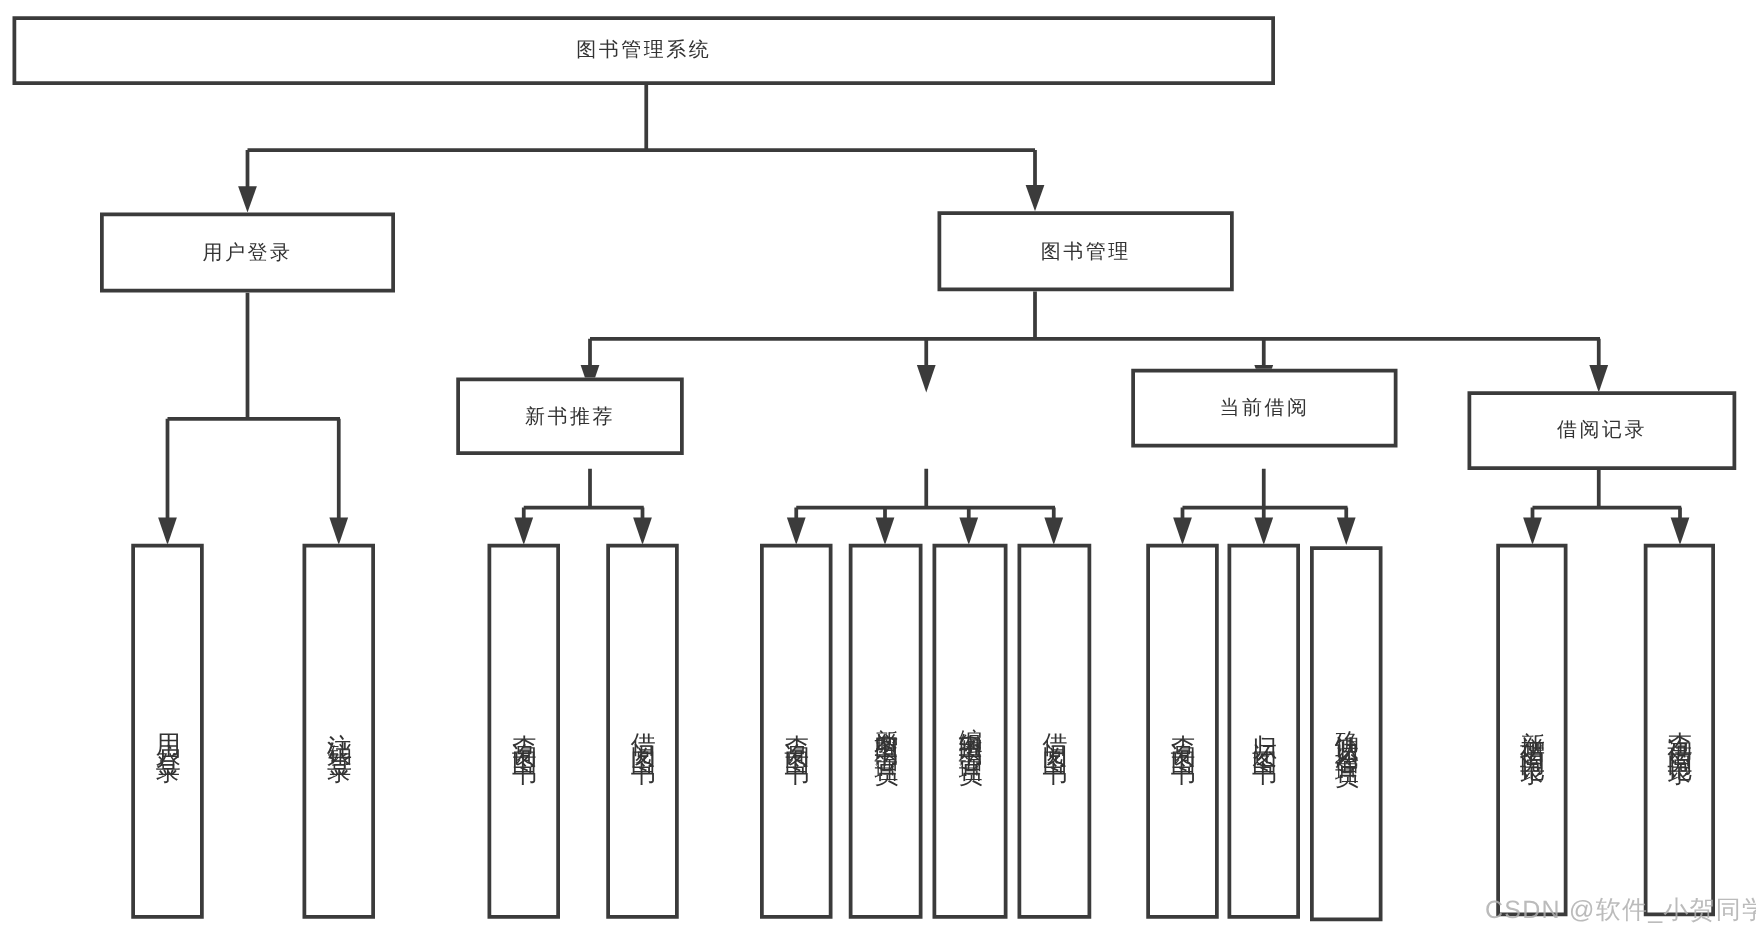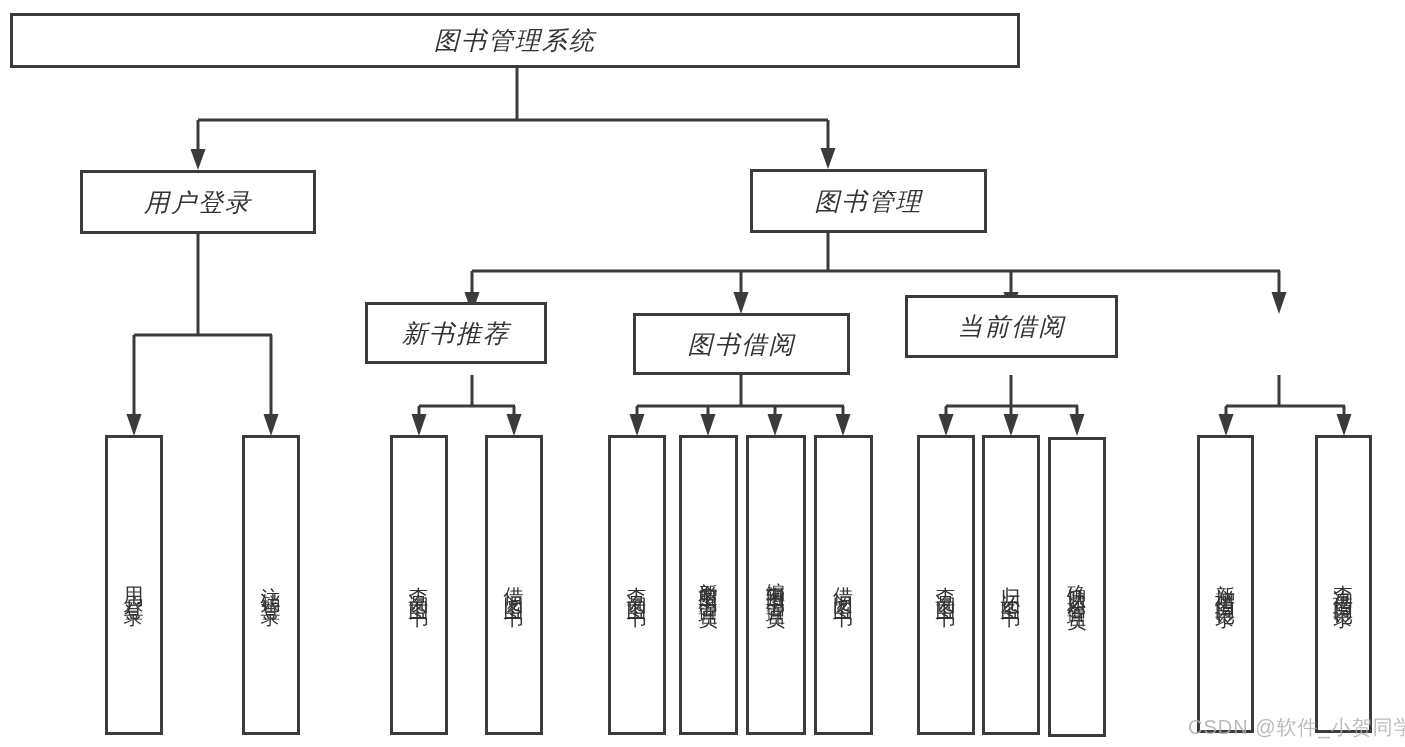--- a/index.html
+++ b/index.html
@@ -23,25 +23,24 @@
   }
   .box {
     position: absolute;
     box-sizing: border-box;
     border: 3px solid #3b3b3b;
     background: #ffffff;
     display: flex;
     align-items: center;
     justify-content: center;
     color: #333333;
-    font-size: 25px;
+    font-size: 16px;
     letter-spacing: 2px;
     white-space: nowrap;
     z-index: 2;
-    font-style: italic;
   }
   .vbox {
     position: absolute;
     box-sizing: border-box;
     border: 3px solid #3b3b3b;
     background: #ffffff;
     display: flex;
     align-items: center;
     justify-content: center;
     color: #333333;
@@ -143,26 +142,26 @@
   <div class="box" style="left:80px; top:170px; width:236px; height:64px;">
     <span>用户登录</span>
   </div>
   <div class="box" style="left:710px; top:169px; width:237px; height:64px;margin-left:40px;">
     <span>图书管理</span>
   </div>
 
   <div class="box" style="left:365px; top:302px; width:182px; height:62px;">
     <span>新书推荐</span>
   </div>
-  <div class="box" style="left:633px; top:313px; width:217px; height:62px;">
-    <span>图书借阅</span>
-  </div>
   <div class="box" style="left:905px; top:295px; width:213px; height:63px;">
     <span>当前借阅</span>
   </div>
+  <div class="box" style="left:1174px; top:313px; width:215px; height:63px;">
+    <span>借阅记录</span>
+  </div>
 
   <div class="vbox" style="left:105px; top:435px; width:58px; height:300px;">
     <span>用户登录</span>
   </div>
   <div class="vbox" style="left:242px; top:435px; width:58px; height:300px;">
     <span>注销登录</span>
   </div>
 
   <div class="vbox" style="left:390px; top:435px; width:58px; height:300px;">
     <span>查询图书</span>

